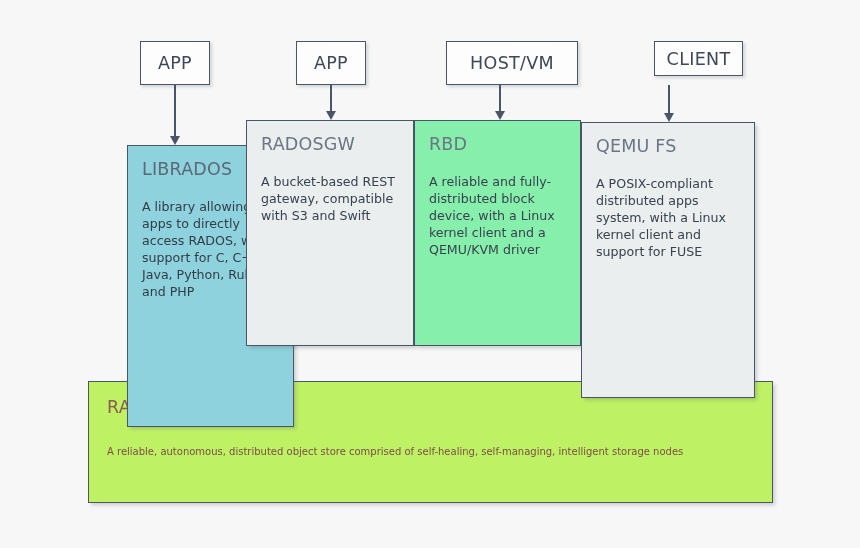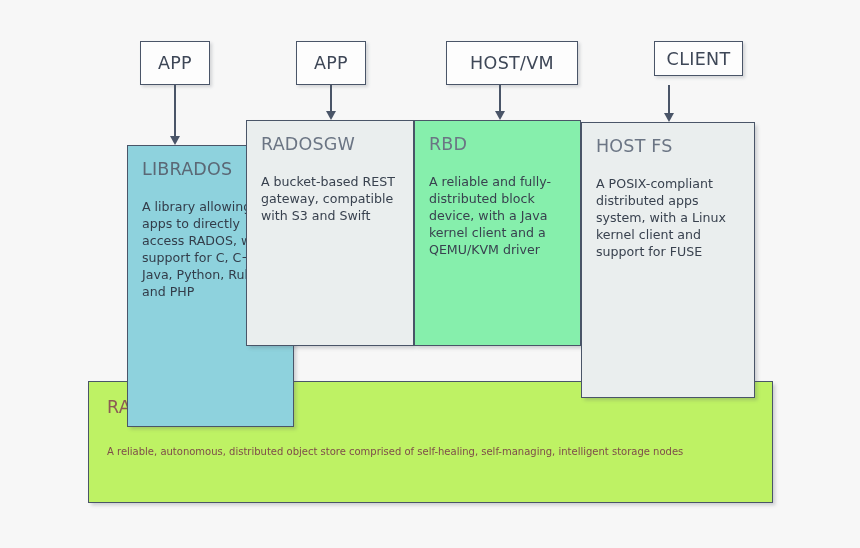--- a/index.html
+++ b/index.html
@@ -183,21 +183,21 @@
     <div class="desc">A library allowing apps to directly access RADOS, with support for C, C++, Java, Python, Ruby, and PHP</div>
   </div>
 
   <div class="layer" id="radosgw-box">
     <div class="title">RADOSGW</div>
     <div class="desc">A bucket-based REST gateway, compatible with S3 and Swift</div>
   </div>
 
   <div class="layer" id="rbd-box">
     <div class="title">RBD</div>
-    <div class="desc">A reliable and fully-distributed block device, with a Java kernel client and a QEMU/KVM driver</div>
+    <div class="desc">A reliable and fully-distributed block device, with a Linux kernel client and a QEMU/KVM driver</div>
   </div>
 
   <div class="layer" id="cephfs-box">
-    <div class="title">HOST FS</div>
+    <div class="title">QEMU FS</div>
     <div class="desc">A POSIX-compliant distributed apps system, with a Linux kernel client and support for FUSE</div>
   </div>
 
 </div>
 
 </body></html>

